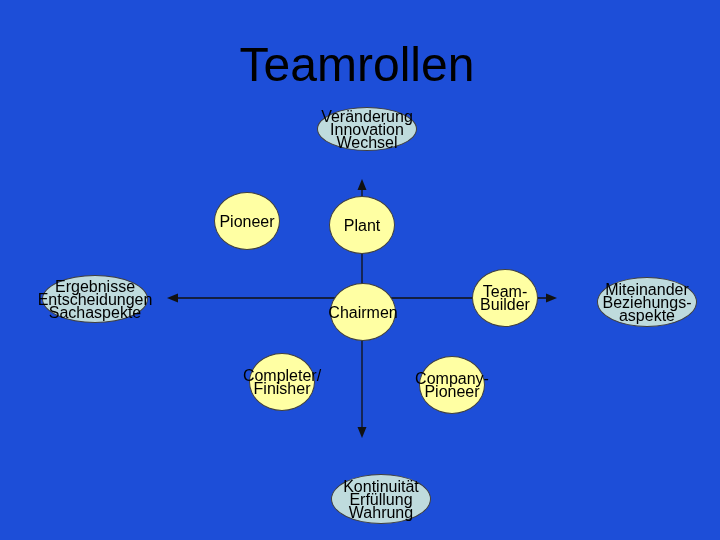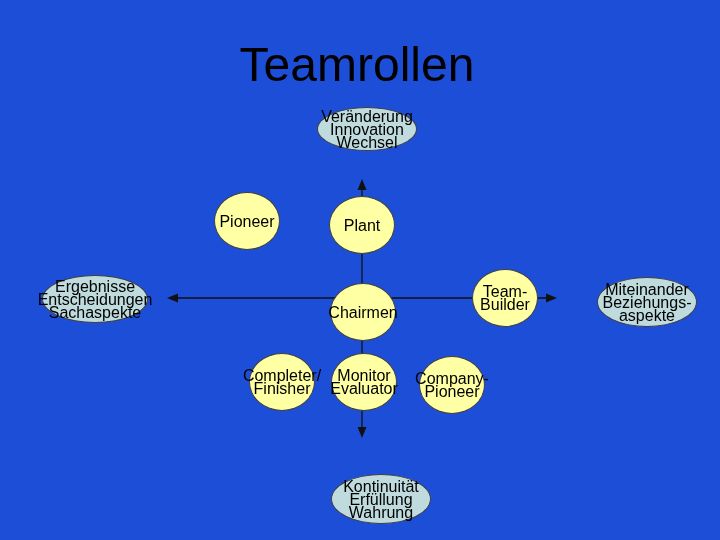--- a/index.html
+++ b/index.html
@@ -93,18 +93,16 @@
 Erfüllung
 Wahrung</div>
 
   <div class="shape circle pos-pioneer">Pioneer</div>
   <div class="shape circle pos-plant">Plant</div>
   <div class="shape circle pos-chairmen">Chairmen</div>
   <div class="shape circle pos-team">Team-
 Builder</div>
   <div class="shape circle pos-completer">Completer/
 Finisher</div>
-  <div class="shape circle pos-monitor">Monitor
-Evaluator</div>
   <div class="shape circle pos-company">Company-
 Pioneer</div>
 
 </div>
 
 </body></html>

